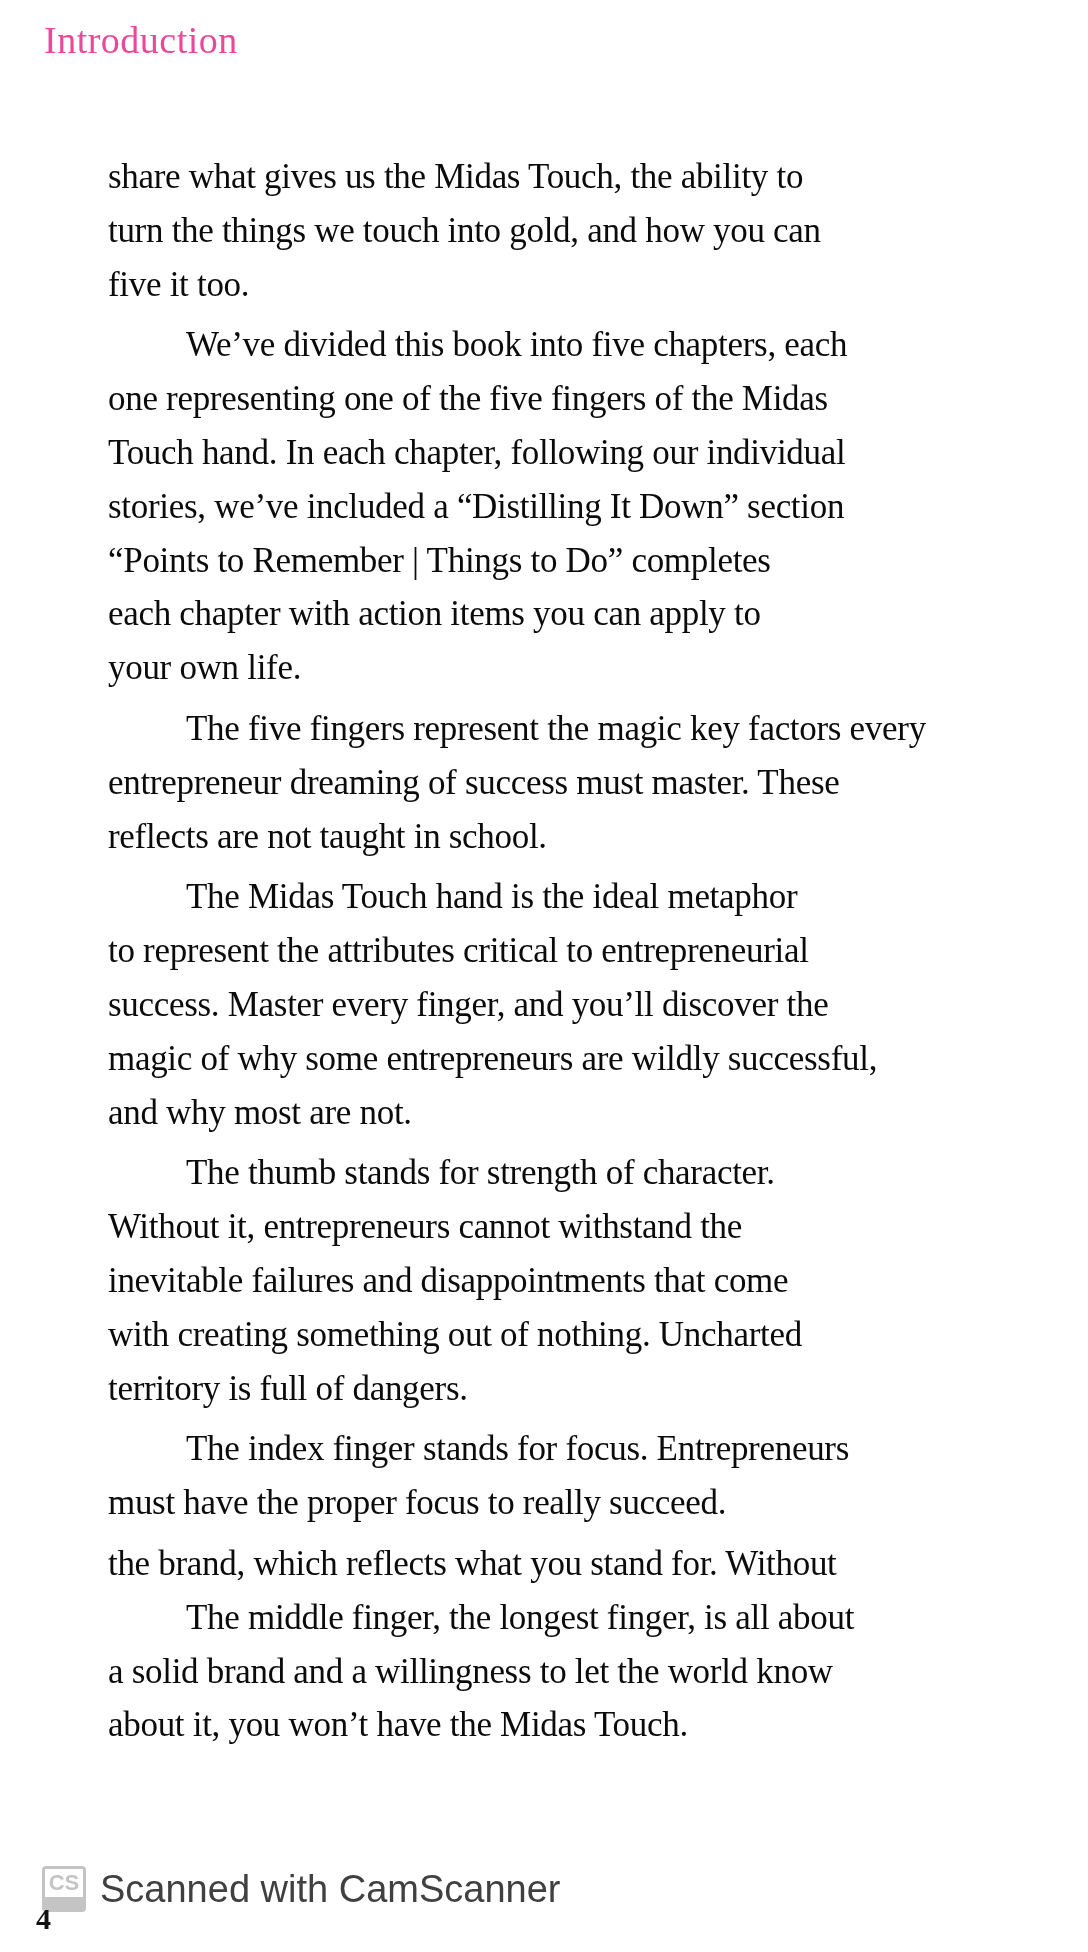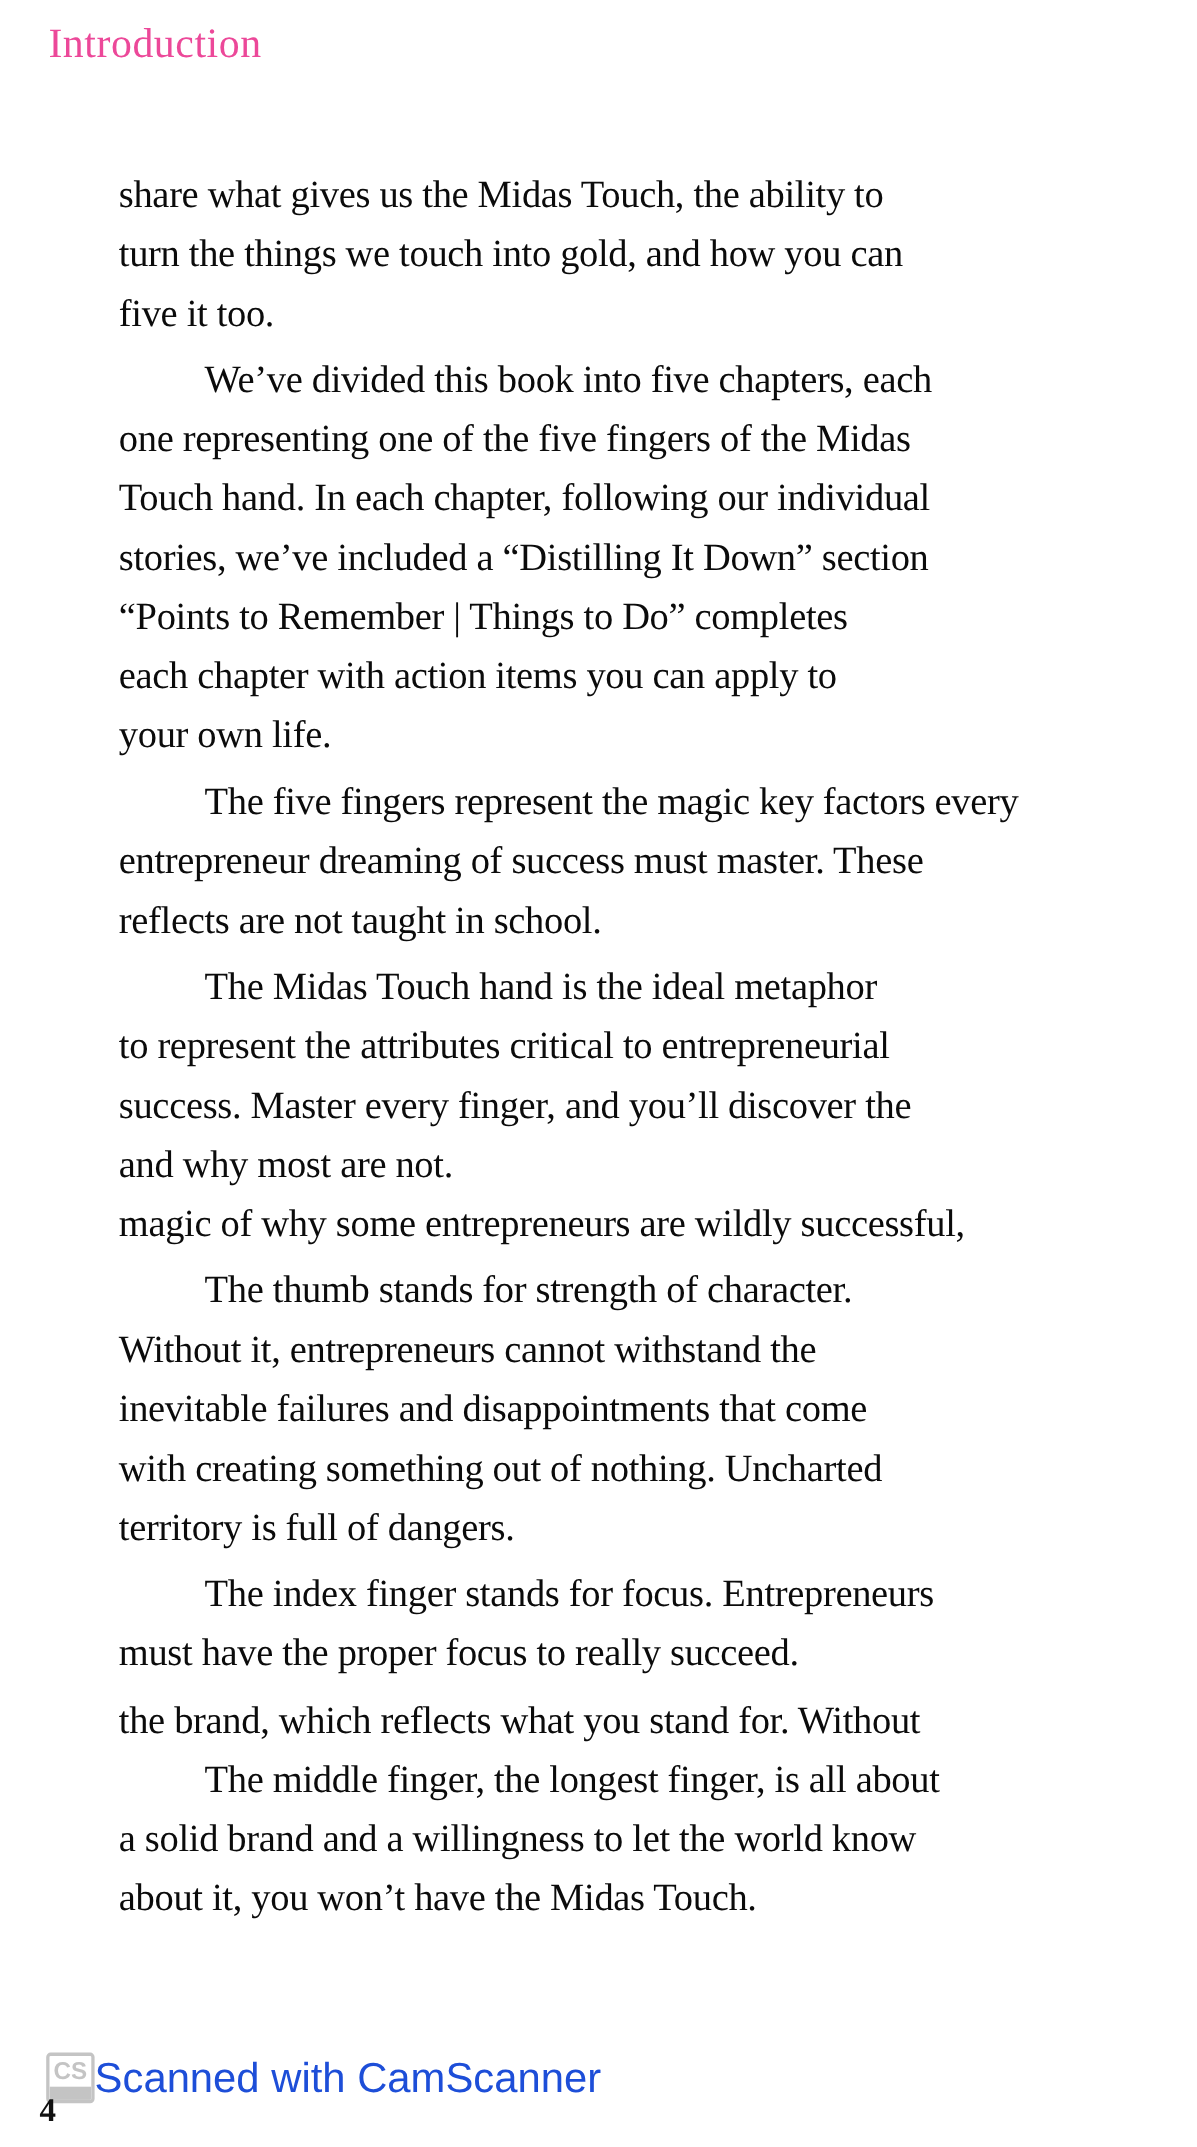--- a/index.html
+++ b/index.html
@@ -3,27 +3,27 @@
 <meta charset="utf-8">
 <style>
   html, body { margin:0; padding:0; background:#ffffff; }
   body { width:1088px; height:1952px; position:relative; overflow:hidden;
          font-family:"Liberation Serif","DejaVu Serif",serif; color:#0b0b0b; }
   .running-head { position:absolute; left:44px; top:18px; font-size:38px; letter-spacing:0.5px; color:#ec4899; }
   .body-text { position:absolute; left:108px; top:150px; width:960px; }
   .line { font-size:35px; line-height:53.8px; white-space:nowrap; letter-spacing:-0.3px; height:53.8px; }
   .para-gap { height:7px; }
   .indent { padding-left:78px; }
-  .watermark { position:absolute; left:42px; top:1866px; display:flex; align-items:flex-end; }
+  .watermark { position:absolute; left:42px; top:1866px; display:flex; align-items:center; gap:14px; }
   .cs-logo { width:44px; height:46px; border:3px solid #c4c4c4; border-radius:4px; box-sizing:border-box;
              position:relative; background:#fff; overflow:hidden; }
   .cs-logo .cs-top { position:absolute; left:0; right:0; top:0; height:28px; display:flex; align-items:center; justify-content:center;
              font-family:"Liberation Sans",sans-serif; font-weight:bold; font-size:22px; color:#c4c4c4; }
   .cs-logo .cs-bottom { position:absolute; left:0; right:0; bottom:0; height:12px; background:#c4c4c4; }
-  .wm-text { font-family:"Liberation Sans","DejaVu Sans",sans-serif; font-size:38px; color:#1d4ed8; }
+  .wm-text { font-family:"Liberation Sans","DejaVu Sans",sans-serif; font-size:38px; color:#404040; }
   .page-number { position:absolute; left:36px; top:1902px; font-size:30px; color:#111; font-weight:bold; }
 </style>
 </head>
 <body>
 
 <div class="running-head">Introduction</div>
 
 <div class="body-text">
   <div>
     <div class="line">share what gives us the Midas Touch, the ability to</div>
@@ -44,22 +44,22 @@
   <div>
     <div class="line indent">The five fingers represent the magic key factors every</div>
     <div class="line">entrepreneur dreaming of success must master. These</div>
     <div class="line">reflects are not taught in school.</div>
   </div>
   <div class="para-gap"></div>
   <div>
     <div class="line indent">The Midas Touch hand is the ideal metaphor</div>
     <div class="line">to represent the attributes critical to entrepreneurial</div>
     <div class="line">success. Master every finger, and you’ll discover the</div>
+    <div class="line">magic of why some entrepreneurs are wildly successful,</div>
     <div class="line">and why most are not.</div>
-    <div class="line">magic of why some entrepreneurs are wildly successful,</div>
   </div>
   <div class="para-gap"></div>
   <div>
     <div class="line indent">The thumb stands for strength of character.</div>
     <div class="line">Without it, entrepreneurs cannot withstand the</div>
     <div class="line">inevitable failures and disappointments that come</div>
     <div class="line">with creating something out of nothing. Uncharted</div>
     <div class="line">territory is full of dangers.</div>
   </div>
   <div class="para-gap"></div>

